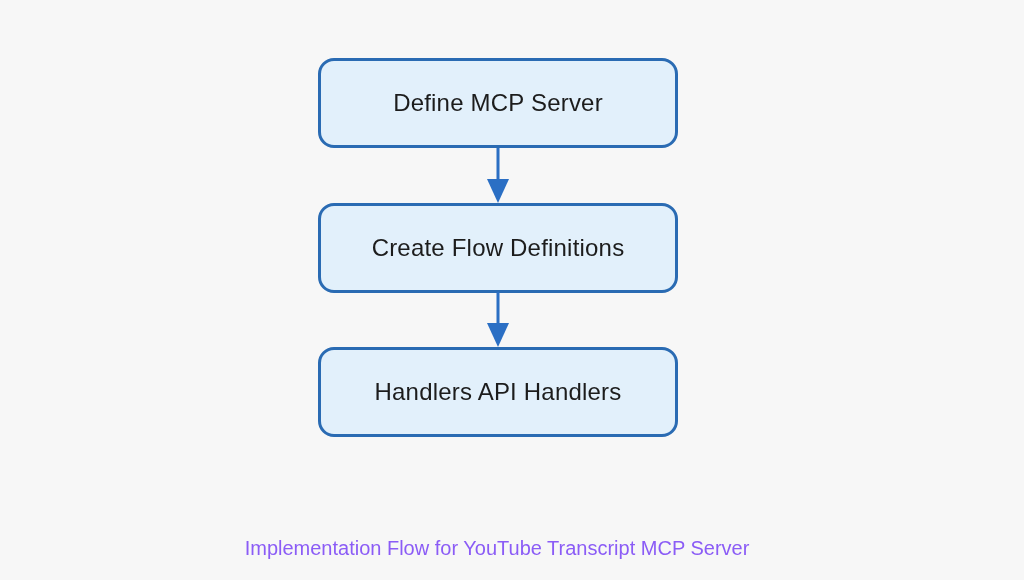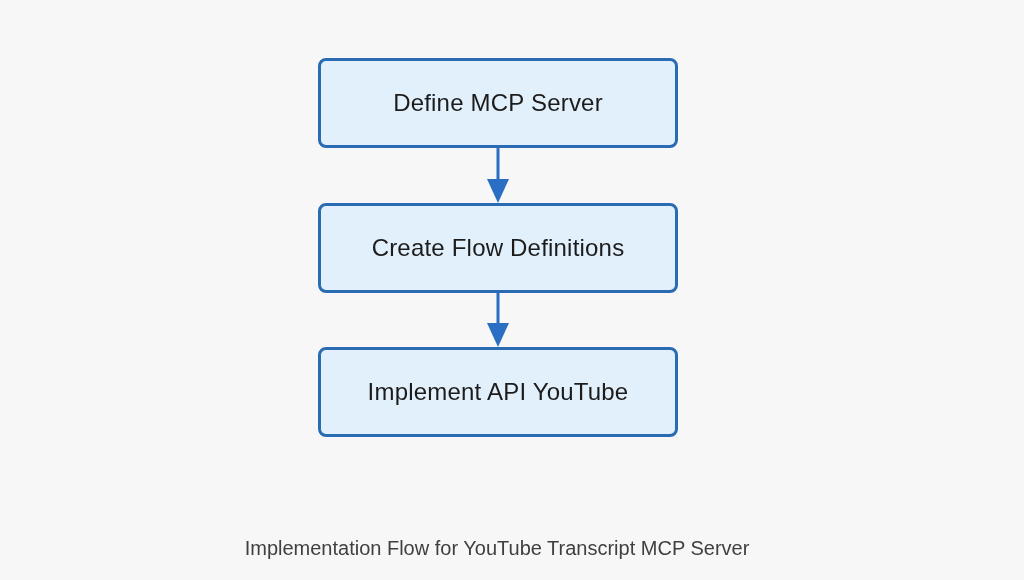--- a/index.html
+++ b/index.html
@@ -19,21 +19,21 @@
     height: 580px;
   }
   .node {
     position: absolute;
     left: 318px;
     width: 360px;
     height: 90px;
     box-sizing: border-box;
     background: #e2f0fb;
     border: 3px solid #2a6bb3;
-    border-radius: 8px;
+    border-radius: 16px;
     display: flex;
     align-items: center;
     justify-content: center;
   }
   .node-label {
     font-size: 24px;
     color: #1c1c1c;
     letter-spacing: 0.2px;
     white-space: nowrap;
   }
@@ -47,21 +47,21 @@
     height: 55px;
   }
   .edge-ab { top: 148px; }
   .edge-bc { top: 292px; }
   .caption {
     position: absolute;
     left: 497px;
     top: 537px;
     transform: translateX(-50%);
     font-size: 20px;
-    color: #404040;
+    color: #8b5cf6;
     white-space: nowrap;
   }
 </style>
 </head>
 <body>
 
 <div class="canvas">
 
   <div class="node node-a">
     <span class="node-label">Define MCP Server</span>
@@ -75,18 +75,18 @@
   <div class="node node-b">
     <span class="node-label">Create Flow Definitions</span>
   </div>
 
   <svg class="edge edge-bc" viewBox="0 0 28 55" xmlns="http://www.w3.org/2000/svg">
     <rect x="12.5" y="0" width="3" height="34" fill="#2b6fc4"></rect>
     <polygon points="3,31 25,31 14,55" fill="#2b6fc4"></polygon>
   </svg>
 
   <div class="node node-c">
-    <span class="node-label">Implement API YouTube</span>
+    <span class="node-label">Handlers API Handlers</span>
   </div>
 
   <div class="caption">Implementation Flow for YouTube Transcript MCP Server</div>
 
 </div>
 
 </body></html>

